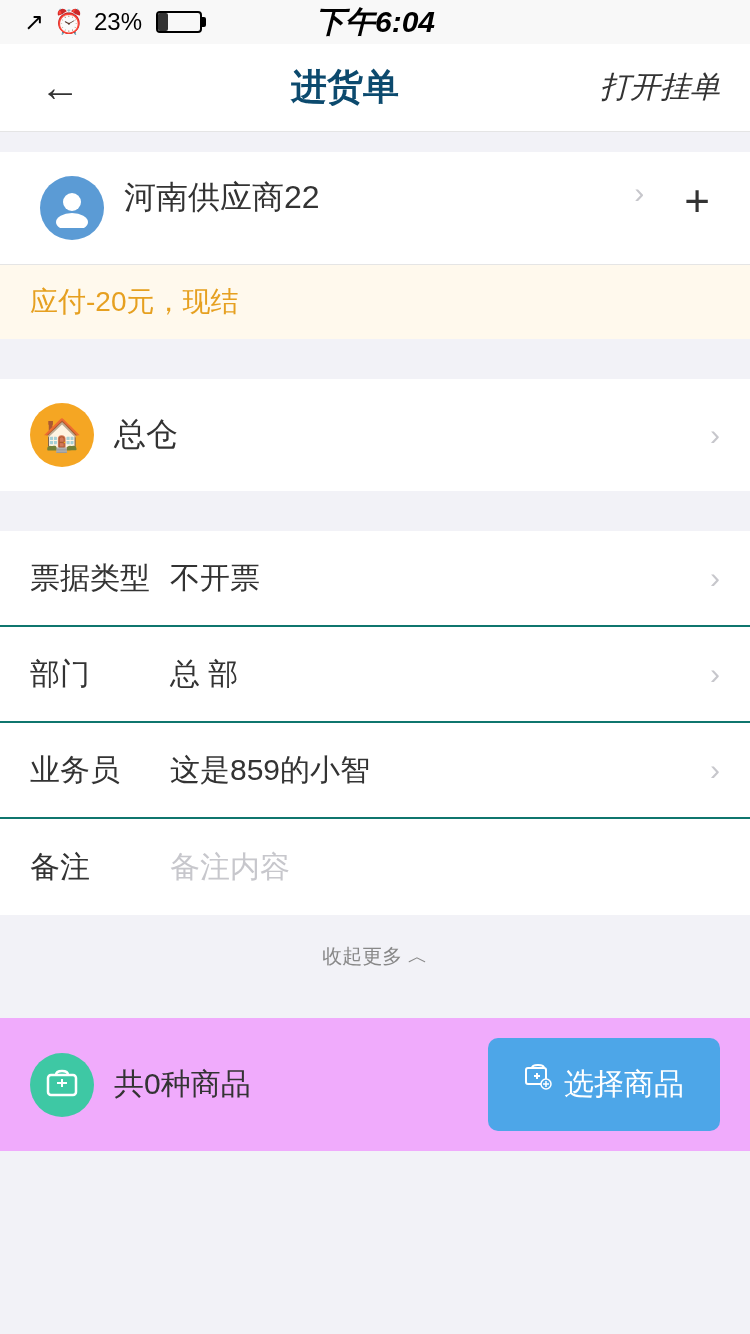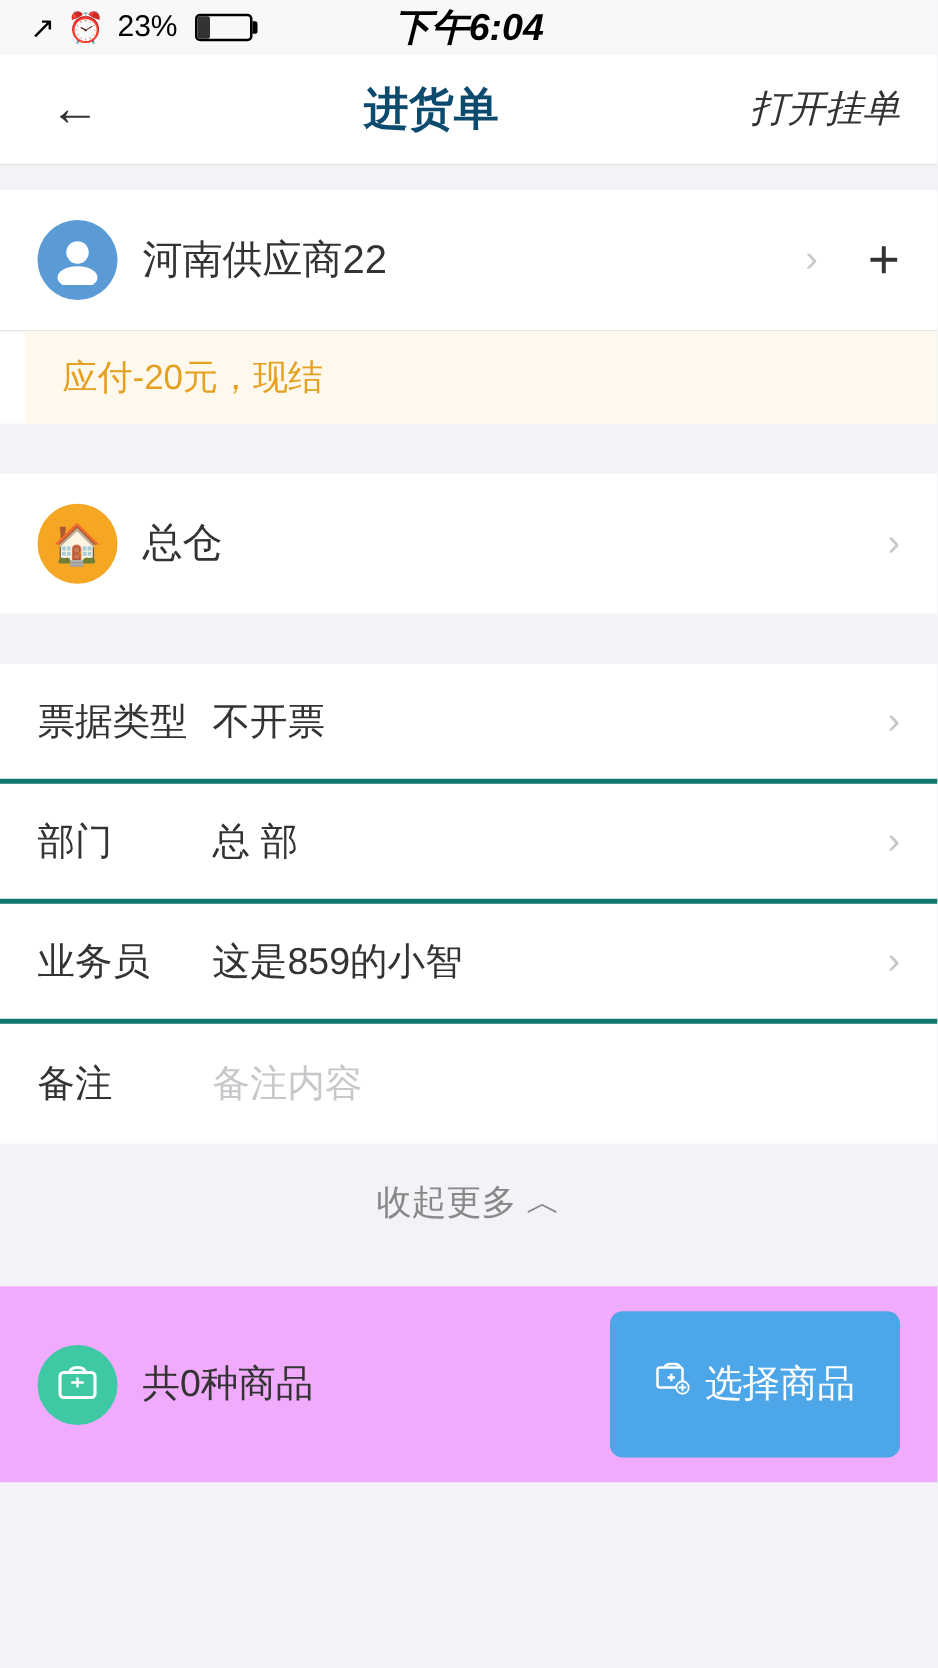--- a/index.html
+++ b/index.html
@@ -110,22 +110,21 @@
     
     .card-section {
       background: #fff;
       margin-bottom: 0;
     }
 
     
     .supplier-row {
       background: #fff;
       display: flex;
-      align-items: center;
-      padding: 24px 30px;
+      padding: 24px 40px;
       border-bottom: 1px solid #e5e5e5;
     }
     .supplier-avatar {
       width: 64px;
       height: 64px;
       border-radius: 50%;
       background: #5b9bd5;
       display: flex;
       align-items: center;
       justify-content: center;
@@ -151,21 +150,20 @@
       color: #333;
       font-weight: 300;
     }
 
     
     .notice-banner {
       background: #fff9ed;
       padding: 18px 30px;
       font-size: 28px;
       color: #e6a020;
-      margin-left: 20px;
     }
 
     
     .warehouse-row {
       background: #fff;
       display: flex;
       align-items: center;
       padding: 24px 30px;
       margin-top: 20px;
     }
@@ -194,21 +192,21 @@
     
     .form-section {
       background: #fff;
       margin-top: 20px;
     }
     .form-row {
       display: flex;
       align-items: center;
       padding: 0 30px;
       height: 96px;
-      border-bottom: 4px solid #0f766e;
+      border-bottom: 2px solid #0f766e;
     }
     .form-row:last-child {
       border-bottom: none;
     }
     .form-label {
       font-size: 30px;
       color: #333;
       width: 140px;
       flex-shrink: 0;
     }
@@ -221,21 +219,21 @@
       color: #c7c7cc;
     }
 
     
     .collapse-btn {
       background: #f2f2f7;
       display: flex;
       align-items: center;
       justify-content: center;
       padding: 28px 0;
-      font-size: 28px;
+      font-size: 20px;
       color: #888;
       cursor: pointer;
     }
 
     
     .product-bar {
       background: #f0abfc;
       display: flex;
       align-items: center;
       padding: 20px 30px;
@@ -257,24 +255,24 @@
     .product-count {
       flex: 1;
       font-size: 30px;
       color: #333;
     }
     .select-product-btn {
       background: #4da6e8;
       color: #fff;
       border: none;
       border-radius: 10px;
-      padding: 38px 36px;
-      font-size: 30px;
-      display: flex;
-      align-items: center;
+      padding: 26px 36px;
+      font-size: 30px;
+      display: flex;
+      align-items: flex-start;
       gap: 12px;
       cursor: pointer;
     }
 
     
     .page-bg {
       flex: 1;
       background: #f2f2f7;
       min-height: 300px;
     }

